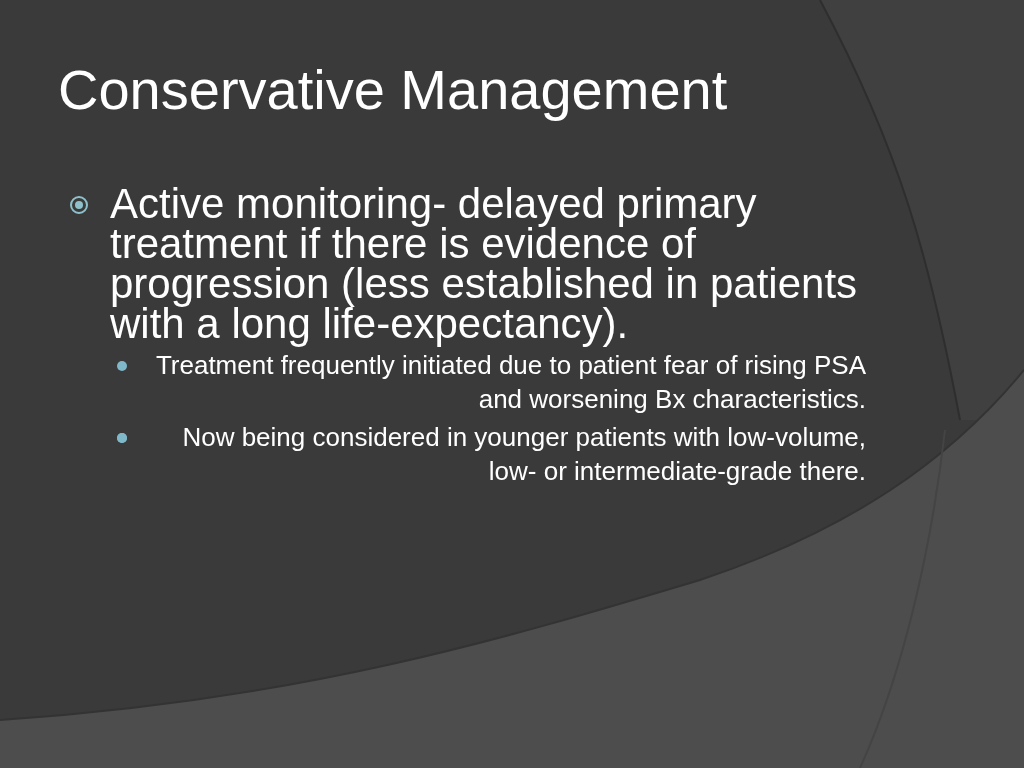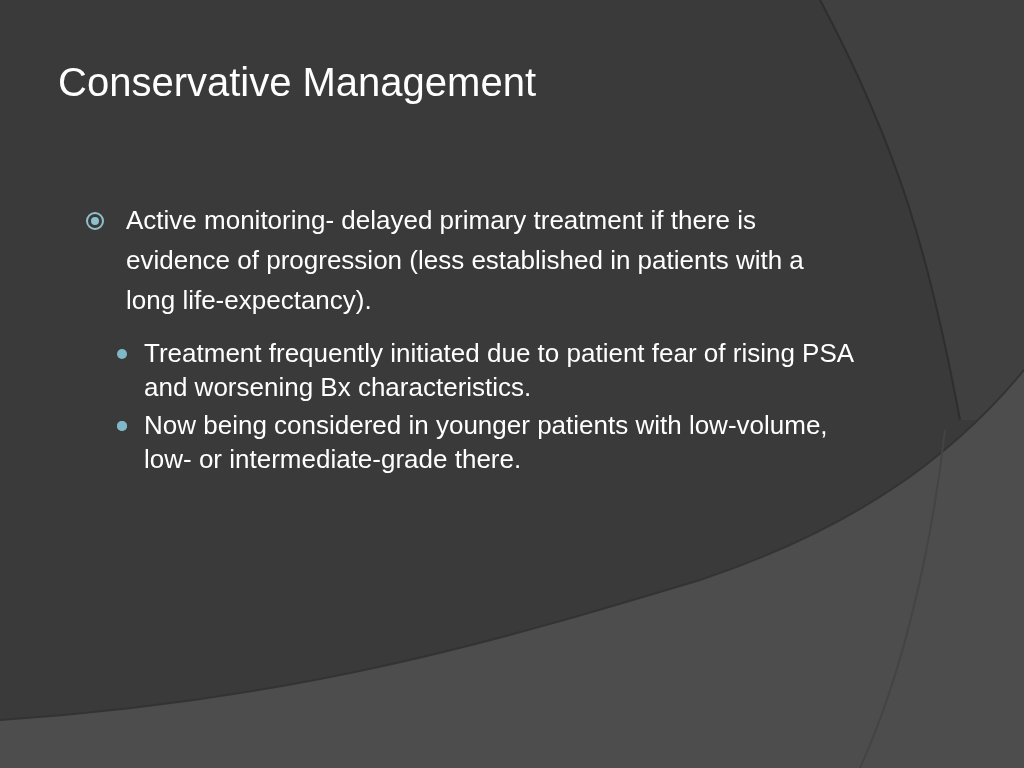--- a/index.html
+++ b/index.html
@@ -1,23 +1,23 @@
 <!DOCTYPE html>
 <html><head>
 <meta charset="utf-8">
 <style>
   html, body { margin:0; padding:0; }
   body { width:1024px; height:768px; overflow:hidden; background:#3a3a3a; position:relative; font-family:"Liberation Sans", sans-serif; }
   .bg-svg { position:absolute; left:0; top:0; width:1024px; height:768px; }
-  .title { position:absolute; left:58px; top:62px; color:#fff; font-size:40px; font-weight:normal; margin:0; line-height:1; }
+  .title { position:absolute; left:58px; top:62px; color:#fff; font-size:56px; font-weight:normal; margin:0; line-height:1; }
   .content { position:absolute; left:66px; top:184px; width:800px; color:#fff; }
-  .l1 { position:relative; padding-left:44px; font-size:26px; line-height:40px; margin:16px; }
+  .l1 { position:relative; padding-left:44px; font-size:42px; line-height:40px; margin:0; }
   .l1 .bullet { position:absolute; left:4px; top:12px; width:18px; height:18px; border-radius:50%; border:2px solid #8fc1cc; box-sizing:border-box; }
   .l1 .bullet::after { content:""; position:absolute; left:3px; top:3px; width:8px; height:8px; border-radius:50%; background:#8fc1cc; }
-  .l2 { position:relative; padding-left:78px; font-size:26px; line-height:34px; margin-top:4px; }
+  .l2 { position:relative; padding-left:78px; font-size:26px; line-height:34px; margin-top:4px;text-align:right; }
   .l2 .dot { position:absolute; left:51px; top:13px; width:10px; height:10px; border-radius:50%; background:#7fb8c8; }
 </style>
 </head>
 <body>
 
 <svg class="bg-svg" viewBox="0 0 1024 768">
   <rect x="0" y="0" width="1024" height="768" fill="#3a3a3a"></rect>
   <path d="M820 0 C 900 150, 930 260, 960 420 L1024 420 L1024 0 Z" fill="#404040"></path>
   <path d="M820 0 C 900 150, 930 260, 960 420" stroke="#2e2e2e" stroke-width="2" fill="none"></path>
   <path d="M0 720 C 300 700, 500 640, 700 580 C 850 530, 950 460, 1024 370 L1024 768 L0 768 Z" fill="#4d4d4d"></path>

